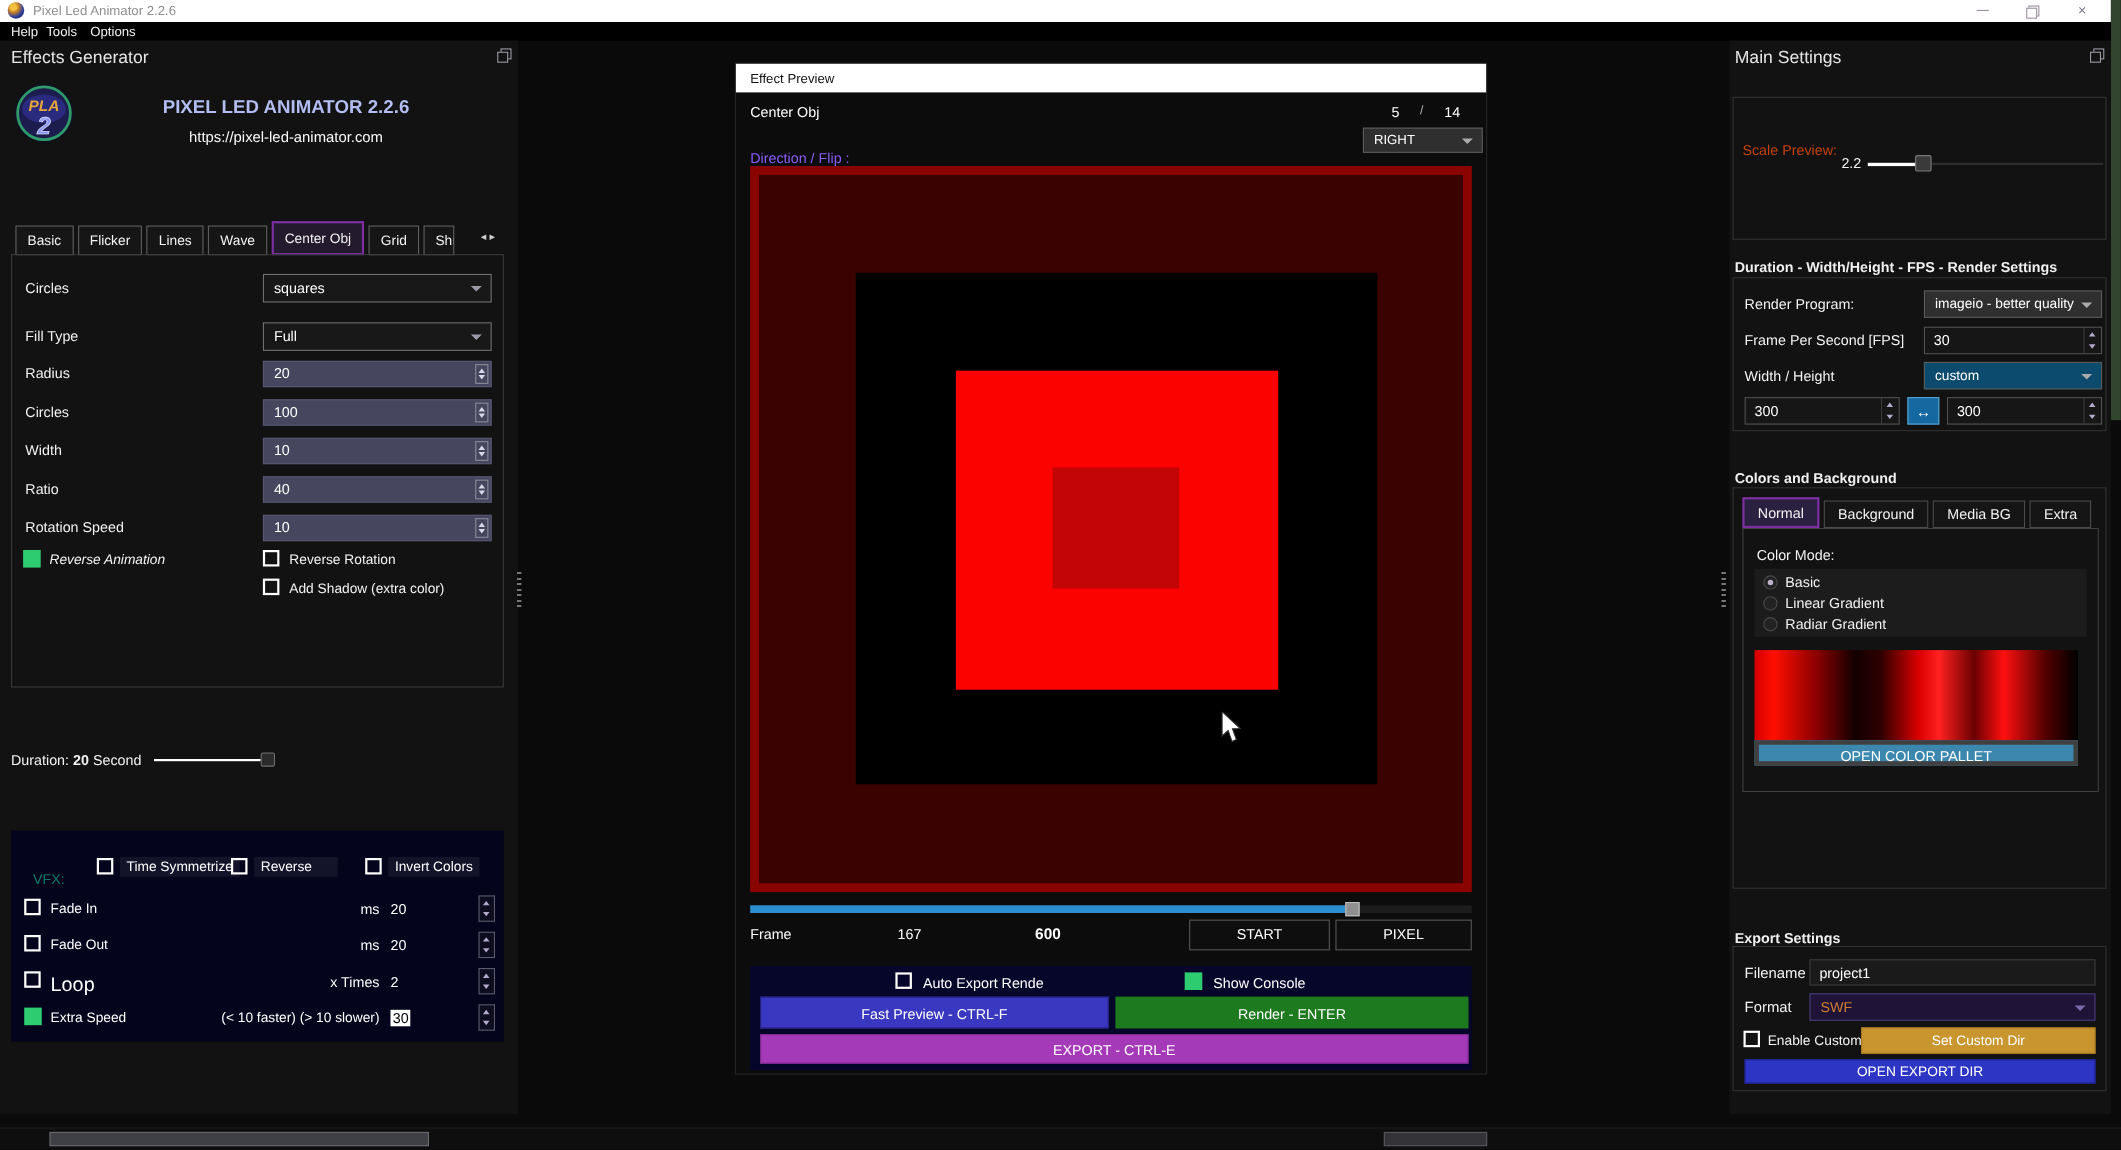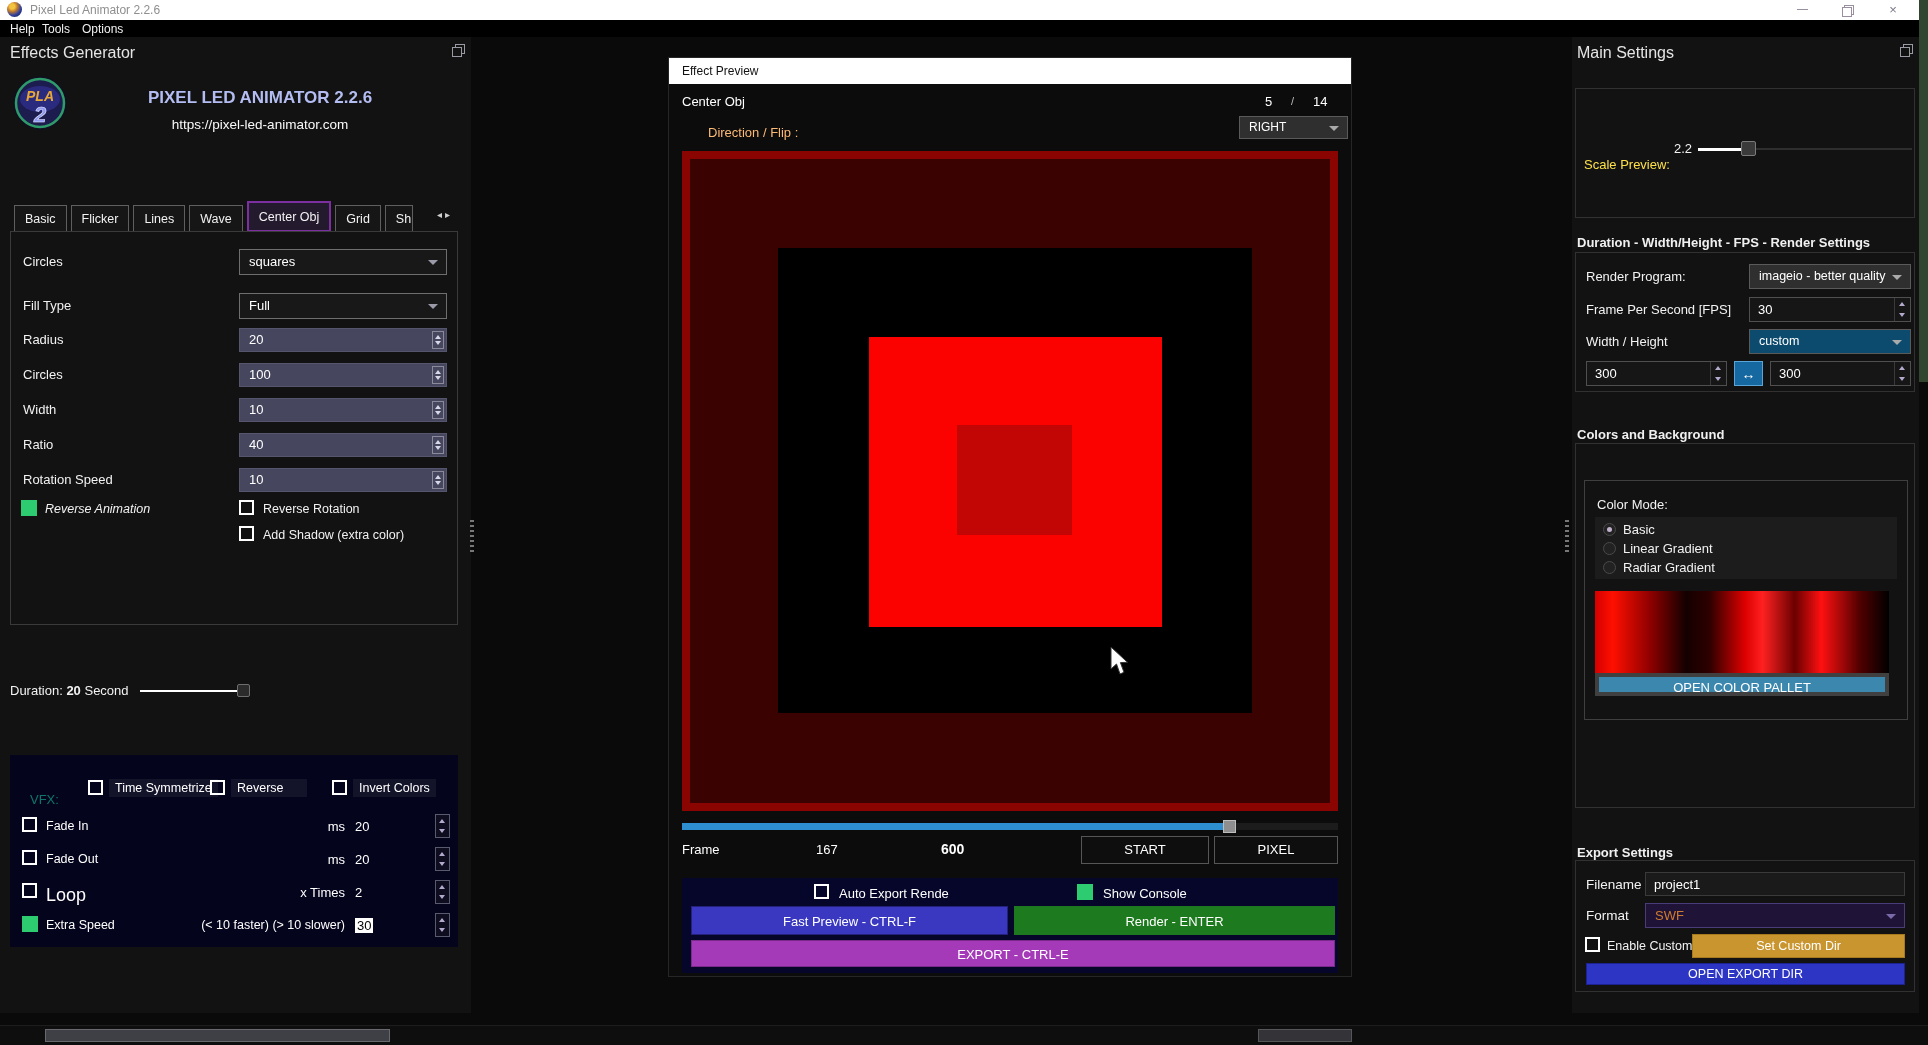--- a/index.html
+++ b/index.html
@@ -260,21 +260,21 @@
   <div class="splitter" style="left:1565px; top:520px;"></div>
 
   <div class="cwin">
     <div class="cap">Effect Preview</div>
 
     <span class="abs" style="left:13px; top:36px; color:#fff;">Center Obj</span>
     <span class="abs" style="left:596px; top:36px; color:#fff;">5</span>
     <span class="abs" style="left:622px; top:37px; color:#bbb; font-size:11px;">/</span>
     <span class="abs" style="left:644px; top:36px; color:#fff;">14</span>
 
-    <span class="abs" style="left:13px; top:67px; color:#fdba74;margin-left:26px;">Direction / Flip :</span>
+    <span class="abs" style="left:13px; top:78px; color:#8b5cf6;">Direction / Flip :</span>
     <div class="select" style="left:570px; top:58px; width:109px; height:23px; line-height:21px; background:#2f2f2f; border-color:#5a5a5a; font-size:12px;">
       <span>RIGHT</span><span class="tri-dn" style="border-top-color:#aaa;"></span>
     </div>
 
     <div class="canvas">
       <div class="abs" style="left:88px; top:89px; width:474px; height:465px; background:#000;"></div>
       <div class="abs" style="left:179px; top:178px; width:293px; height:290px; background:#fb0100;"></div>
       <div class="abs" style="left:267px; top:266px; width:115px; height:110px; background:#c10605;"></div>
       <svg class="cursor-svg" style="left:420px; top:488px;" width="22" height="30" viewBox="0 0 22 30">
         <polygon points="1,0 1,22 6.5,17 10,27 14,25.3 10.4,15.6 17.5,15.3" fill="#ffffff" stroke="#333" stroke-width="1"></polygon>
@@ -302,21 +302,21 @@
       <div class="btn" style="left:332px; top:28px; width:321px; height:29px; line-height:29px; background:#1d7a1f; border:1px solid #14581607;">Render - ENTER</div>
       <div class="btn" style="left:9px; top:62px; width:644px; height:27px; line-height:27px; background:#a53ab8; border:1px solid #7a2a8a;">EXPORT - CTRL-E</div>
     </div>
   </div>
 
   <div class="rpanel">
     <span class="panel-h abs" style="left:5px; top:7px;">Main Settings</span>
     <span class="float-ico" style="left:328px; top:7px;"></span>
 
     <div class="gbox" style="top:51px; height:130px;">
-      <span class="abs" style="left:8px; top:68px; color:#fde047;">Scale Preview:</span>
+      <span class="abs" style="left:8px; top:40px; color:#c2410c;">Scale Preview:</span>
       <span class="abs" style="left:98px; top:52px; color:#f2f2f2;">2.2</span>
       <div class="abs" style="left:122px; top:59px; width:44px; height:3px; background:#fff;"></div>
       <div class="abs" style="left:180px; top:59px; width:156px; height:2px; background:#2e2e2e;"></div>
       <div class="abs" style="left:165px; top:52px; width:15px; height:15px; background:#3a3a3a; border:1px solid #7a7a7a; border-radius:2px;"></div>
     </div>
 
     <span class="sect-h" style="top:198px;">Duration - Width/Height - FPS - Render Settings</span>
     <div class="gbox" style="top:215px; height:140px;">
       <span class="abs" style="left:10px; top:16px; color:#f2f2f2;">Render Program:</span>
       <div class="select" style="left:173px; top:11px; width:162px; height:25px; line-height:23px; background:#2f2f2f; border-color:#5a5a5a; font-size:12.5px;">
@@ -349,20 +349,26 @@
         <span>300</span>
         <span class="col">
             <i class="tri-u"></i>
             <i class="tri-d"></i>
           </span>
       </div>
     </div>
 
     <span class="sect-h" style="top:390px;">Colors and Background</span>
     <div class="gbox" style="top:406px; height:365px;">
+      <div class="abs" style="left:8px; top:8px; display:flex; align-items:flex-end; gap:4px;">
+        <div class="rtab active">Normal</div>
+        <div class="rtab">Background</div>
+        <div class="rtab">Media BG</div>
+        <div class="rtab">Extra</div>
+      </div>
 
       <div class="abs" style="left:8px; top:36px; width:324px; height:240px; border:1px solid #3f3f3f;">
         <span class="abs" style="left:12px; top:16px; color:#f2f2f2;">Color Mode:</span>
         <div class="abs" style="left:10px; top:36px; width:302px; height:62px; background:#1c1c1c;">
           <span class="radio sel" style="left:8px; top:6px;"></span>
           <span class="abs" style="left:28px; top:5px; color:#f2f2f2;">Basic</span>
           <span class="radio" style="left:8px; top:25px;"></span>
           <span class="abs" style="left:28px; top:24px; color:#f2f2f2;">Linear Gradient</span>
           <span class="radio" style="left:8px; top:44px;"></span>
           <span class="abs" style="left:28px; top:43px; color:#f2f2f2;">Radiar Gradient</span>

